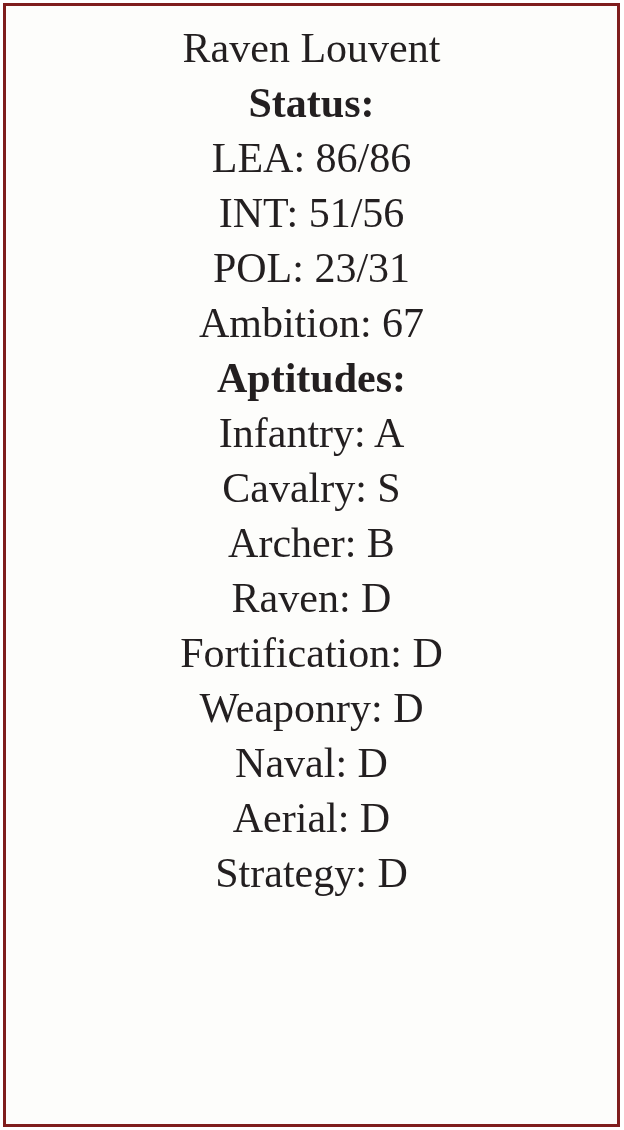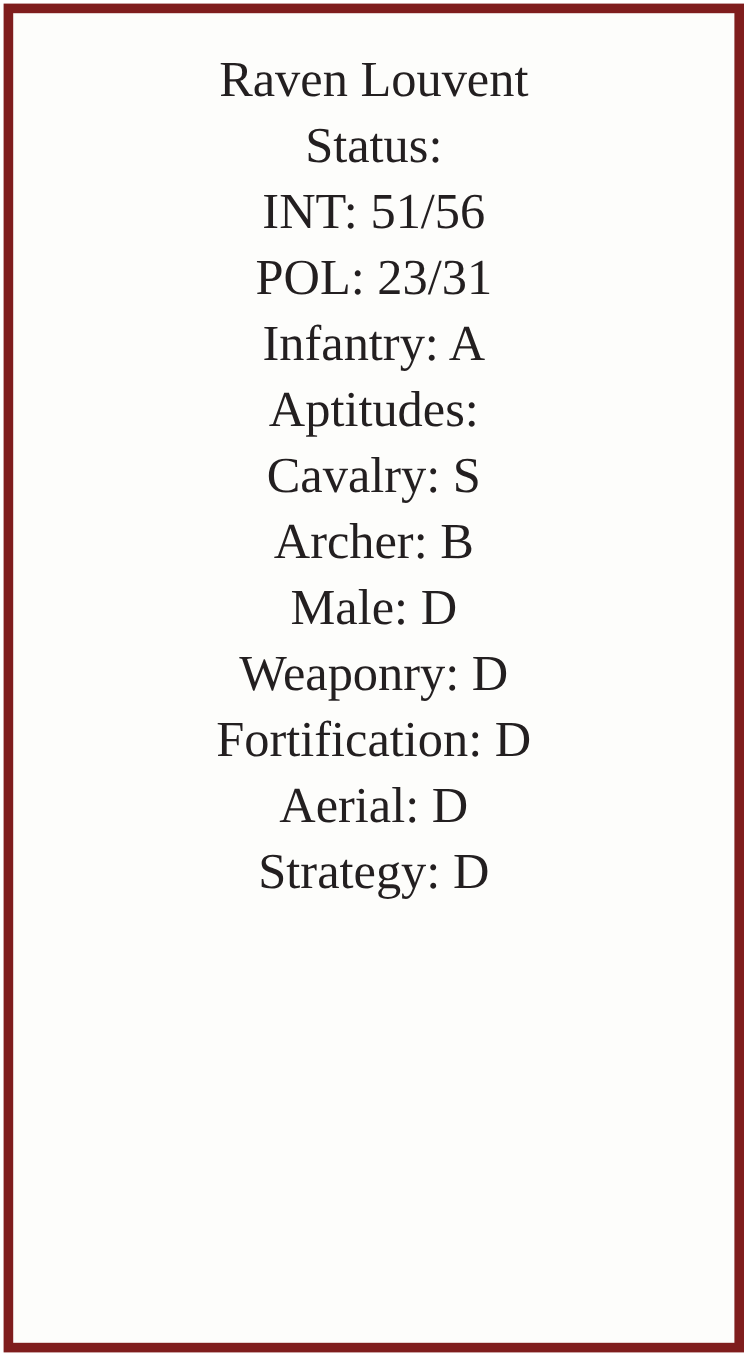--- a/index.html
+++ b/index.html
@@ -13,52 +13,55 @@
     font-family: "Liberation Serif", serif;
     position: relative;
     overflow: hidden;
   }
   .card {
     position: absolute;
     left: 3px;
     top: 3px;
     right: 4px;
     bottom: 3px;
-    border: 8px solid #7f1d1d;
+    border: 3px solid #7f1d1d;
     background: #fdfdfb;
     box-sizing: border-box;
     text-align: center;
-    padding-top: 29px;
+    padding-top: 15px;
   }
   .line {
     font-size: 42px;
     line-height: 55px;
     color: #231f20;
     white-space: nowrap;
   }
   .section-title {
-    font-weight: normal;
+    font-weight: bold;
   }
 </style>
 </head>
 <body>
 
 <div class="page">
   <div class="card">
 
     <div class="line">Raven Louvent</div>
 
     <div class="line section-title">Status:</div>
+    <div class="line">LEA: 86/86</div>
     <div class="line">INT: 51/56</div>
     <div class="line">POL: 23/31</div>
+    <div class="line">Ambition: 67</div>
 
+    <div class="line section-title">Aptitudes:</div>
     <div class="line">Infantry: A</div>
-    <div class="line section-title">Aptitudes:</div>
     <div class="line">Cavalry: S</div>
     <div class="line">Archer: B</div>
-    <div class="line">Male: D</div>
+    <div class="line">Raven: D</div>
+    <div class="line">Fortification: D</div>
     <div class="line">Weaponry: D</div>
-    <div class="line">Fortification: D</div>
+    <div class="line">Naval: D</div>
     <div class="line">Aerial: D</div>
     <div class="line">Strategy: D</div>
 
   </div>
 </div>
 
 </body></html>

